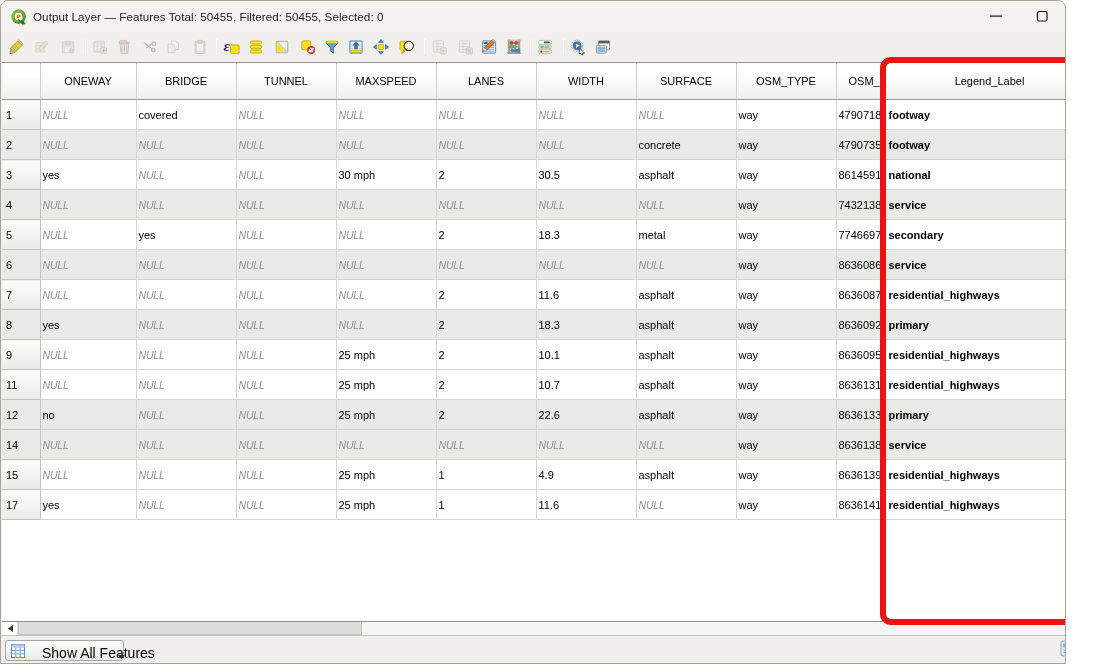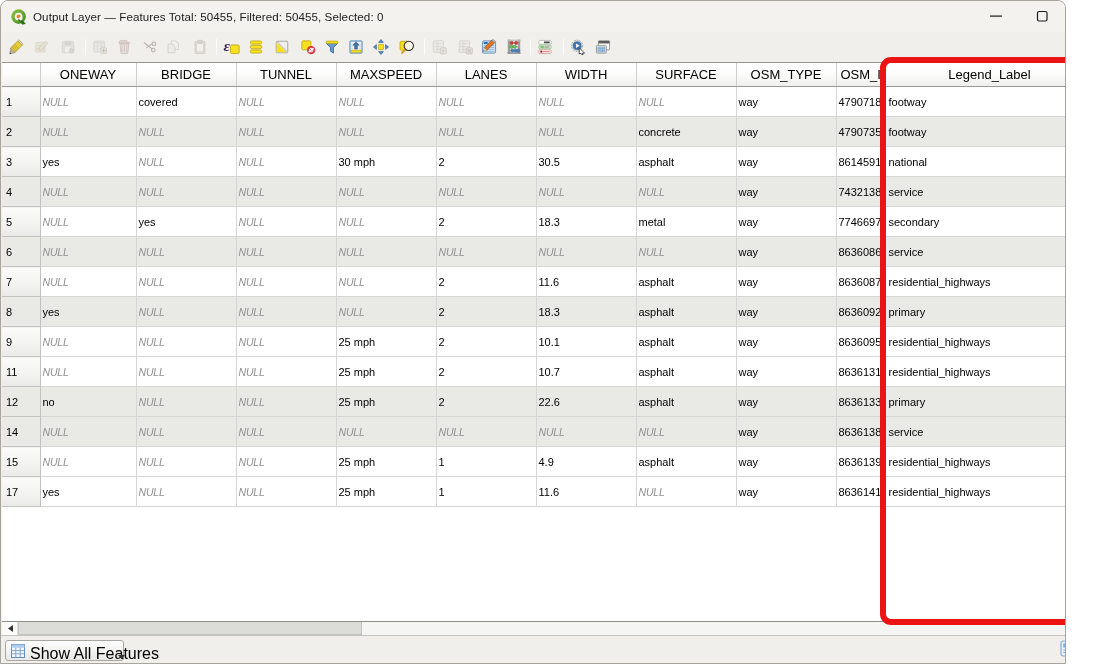--- a/index.html
+++ b/index.html
@@ -10,38 +10,38 @@
 #titlebar { position:absolute; left:0; top:0; width:100%; height:31px; background:#f3f2ee; }
 #title { position:absolute; left:32px; top:9px; font-size:11.6px; letter-spacing:0.08px; color:#1b1b1b; white-space:nowrap; }
 .wbtn { position:absolute; top:0; width:46px; height:30px; }
 
 #toolbar { position:absolute; left:0; top:31px; width:100%; height:30px; background:#f0efeb; }
 .ticon { position:absolute; top:5px; width:20px; height:20px; }
 .tsep { position:absolute; top:7px; width:1px; height:16px; background:#d8d6d0; border-right:1px solid #fbfbfa; }
 
 #tablearea { position:absolute; left:1px; top:61px; width:1095px; height:559px; background:#fff; border-top:1px solid #999690; }
 table { border-collapse:collapse; table-layout:fixed; width:1095px; font-size:11px; }
-th { height:17px; font-weight:normal; font-size:13px; padding:4px; text-align:center; overflow:hidden; white-space:nowrap;
+th { height:17px; font-weight:normal; font-size:11px; padding:12px; text-align:center; overflow:hidden; white-space:nowrap;
   background:linear-gradient(#ffffff,#fdfdfd 40%,#f1f1ef 92%,#ececea);
   border-right:1px solid #cfcfcd; border-bottom:1px solid #9c9c9a; color:#000; }
 
 td { height:30px; padding:0 0 0 2px; overflow:hidden; white-space:nowrap; vertical-align:middle;
   border-right:1px solid #d6d6d4; border-bottom:1px solid #d6d6d4; color:#000; }
 tr.alt td { background:#e9e9e5; }
 td.rh { background:linear-gradient(#fbfbfa,#f2f2f0 60%,#e9e9e7); border-right:1px solid #c2c2c0; border-bottom:1px solid #c2c2c0; padding-left:4px; }
-td.lg { padding-left:6px; }
+td.lg { padding-left:6px;font-weight:bold; }
 .null { color:#909090; font-style:italic; font-size:10.5px; letter-spacing:-0.2px; }
 
 .sb { position:absolute; background:#f1f1ef; }
 .arr { position:absolute; }
 
 #bottombar { position:absolute; left:0; top:634px; width:100%; height:29px; background:#f0efeb; border-top:1px solid #c6c4be; }
 #showall { position:absolute; left:4px; top:4px; width:119px; height:21px; border:1px solid #a9a7a2; border-radius:3px;
   background:linear-gradient(#fefefe,#f2f2f0 55%,#e9e9e7); }
-#showall span { position:absolute; left:24px; top:4px; font-size:16px; color:#000; white-space:nowrap; }
+#showall span { position:absolute; left:36px; top:4px; font-size:14px; color:#000; white-space:nowrap; }
 </style></head>
 <body>
 <div id="win">
 <div id="titlebar">
       <svg style="position:absolute;left:10px;top:7.5px" width="16" height="16" viewBox="0 0 16 16">
 <defs>
           <linearGradient id="lg1" x1="0" y1="0" x2="1" y2="1">
 <stop offset="0" stop-color="#93c83e"></stop>
             <stop offset="1" stop-color="#3d8824"></stop>
           </linearGradient>

